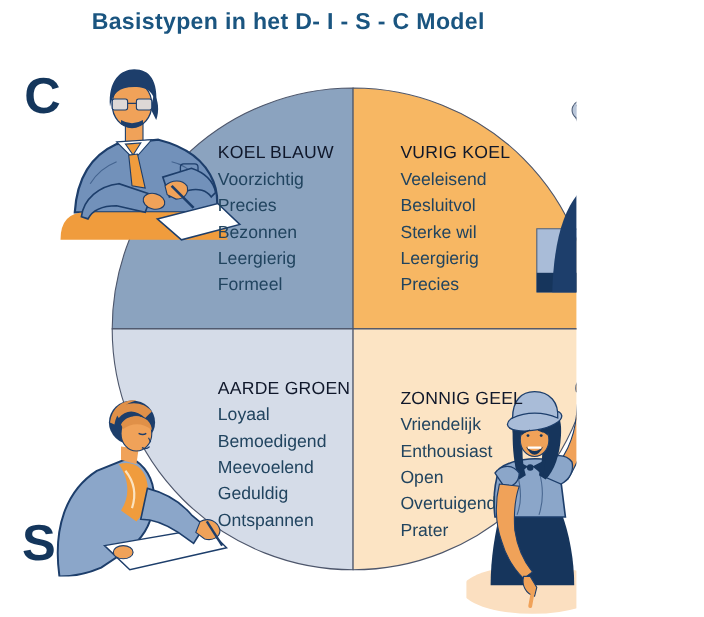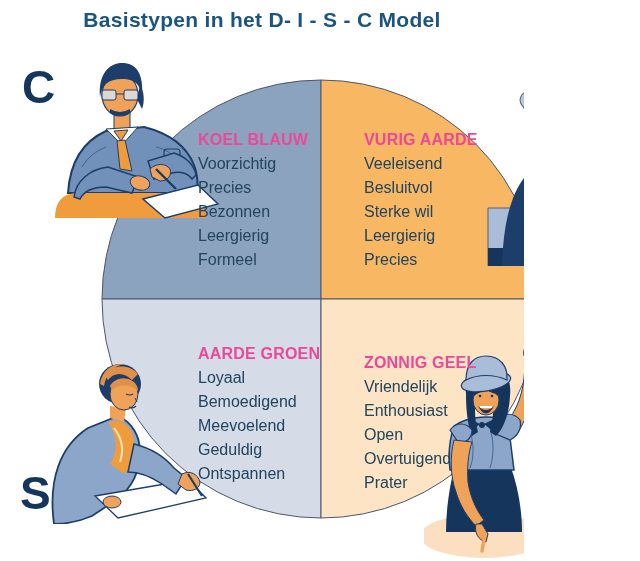--- a/index.html
+++ b/index.html
@@ -7,21 +7,21 @@
          font-family:"Liberation Sans","DejaVu Sans",sans-serif;}
   .title{position:absolute;top:8px;left:0;width:100%;text-align:center;
          font-size:21px;font-weight:bold;color:#1a5580;letter-spacing:.3px;}
   .circle-svg{position:absolute;left:101px;top:79px;}
   .corner-letter{position:absolute;font-size:46px;font-weight:bold;color:#14365c;line-height:1;}
   #letter-c{left:22px;top:64px;}
   #letter-d{left:585px;top:68px;}
   #letter-s{left:20px;top:470px;}
   #letter-i{left:589px;top:468px;}
   .q-text{position:absolute;width:160px;color:#21445f;font-size:16px;line-height:24px;}
-  .q-text .q-head{display:block;font-weight:bold;color:#ec4899;letter-spacing:.2px;}
+  .q-text .q-head{display:block;font-weight:normal;color:#0f172a;letter-spacing:.2px;}
   .q-text .trait{display:block;}
   #qt-c{left:198px;top:128px;}
   #qt-d{left:364px;top:128px;}
   #qt-s{left:198px;top:342px;}
   #qt-i{left:364px;top:326px;margin-top:25px;}
   .fig{position:absolute;}
   #fig-c{left:48px;top:57px;}
   #fig-d{left:486px;top:76px;}
   #fig-s{left:38px;top:356px;}
   #fig-i{left:424px;top:334px;}
@@ -181,21 +181,21 @@
   <div class="q-text" id="qt-c">
     <span class="q-head">KOEL BLAUW</span>
     <span class="trait">Voorzichtig</span>
     <span class="trait">Precies</span>
     <span class="trait">Bezonnen</span>
     <span class="trait">Leergierig</span>
     <span class="trait">Formeel</span>
   </div>
 
   <div class="q-text" id="qt-d">
-    <span class="q-head">VURIG AARDE</span>
+    <span class="q-head">VURIG KOEL</span>
     <span class="trait">Veeleisend</span>
     <span class="trait">Besluitvol</span>
     <span class="trait">Sterke wil</span>
     <span class="trait">Leergierig</span>
     <span class="trait">Precies</span>
   </div>
 
   <div class="q-text" id="qt-s">
     <span class="q-head">AARDE GROEN</span>
     <span class="trait">Loyaal</span>

